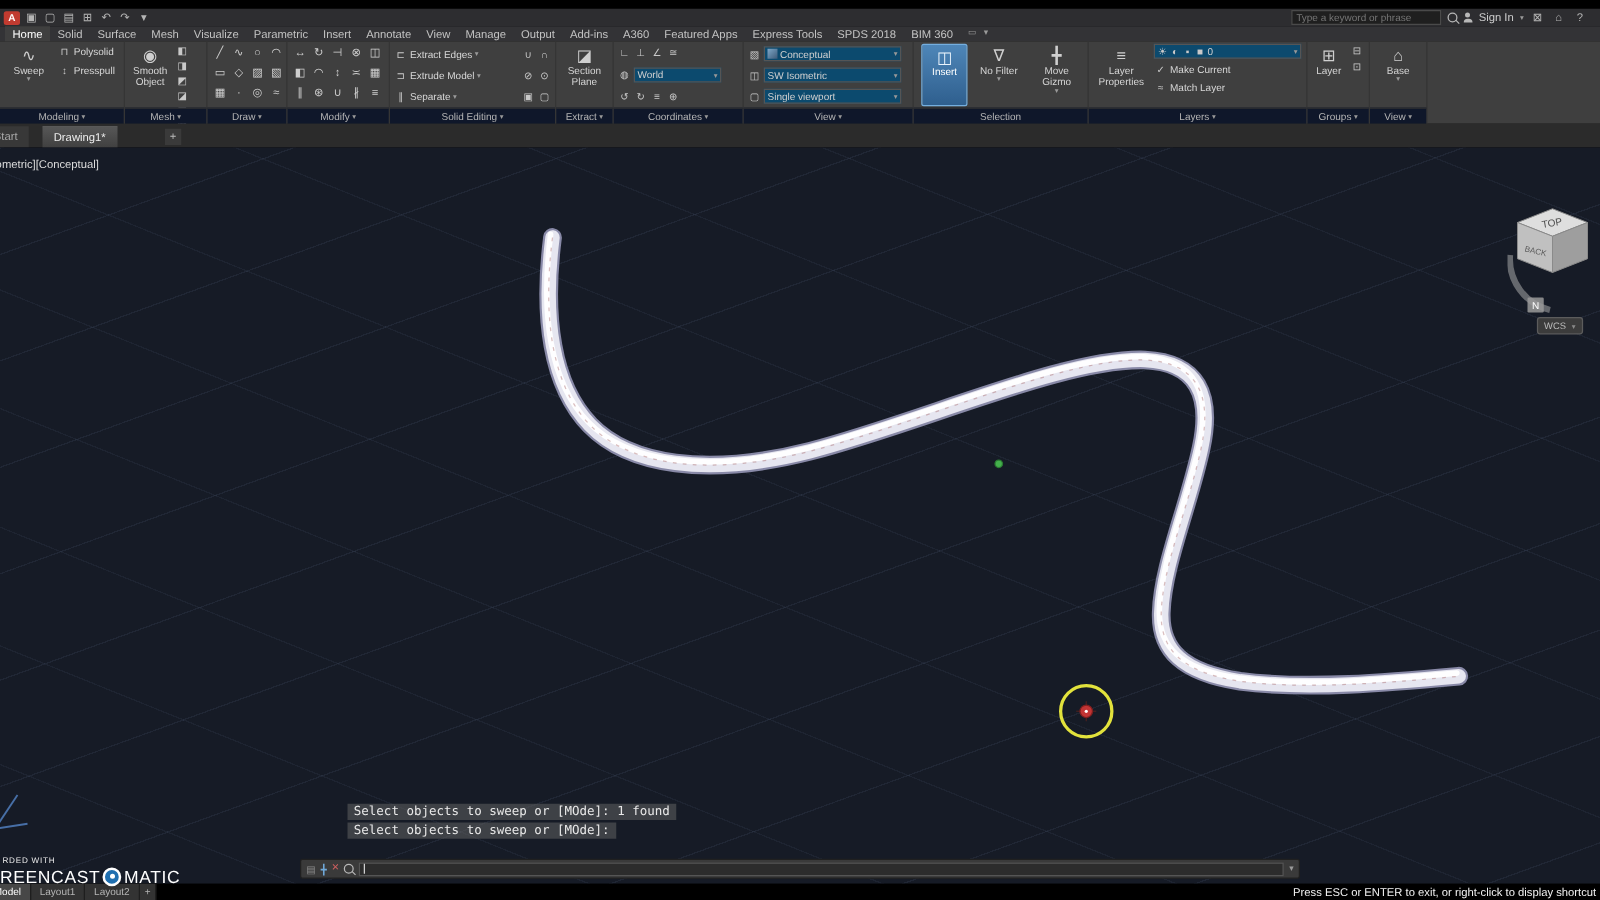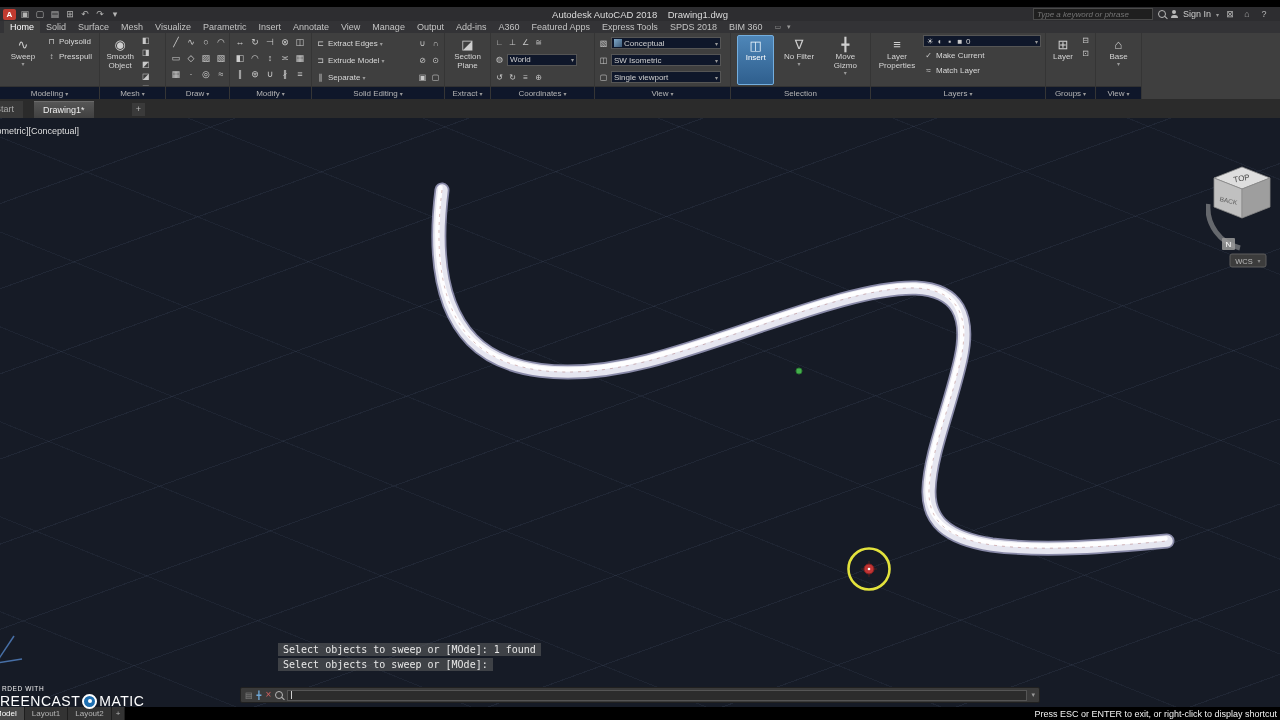--- a/index.html
+++ b/index.html
@@ -13,21 +13,21 @@
   .titlebar{position:absolute;left:0;top:7px;width:1280px;height:14px;background:#2d2d30;
     display:flex;align-items:center;font-size:9px;color:#c5c5c5}
   .qat{display:flex;align-items:center;gap:3px;padding-left:3px}
   .applogo{width:13px;height:11px;background:#c23b30;color:#fff;font-size:8px;font-weight:bold;
     text-align:center;line-height:11px;border-radius:2px}
   .qicon{width:12px;text-align:center;font-size:9px;color:#b5b5b5}
   .wtitle{position:absolute;left:0;right:0;text-align:center;font-size:9.5px;color:#dcdcdc;white-space:pre;pointer-events:none}
   .tbright{margin-left:auto;display:flex;align-items:center;gap:5px;padding-right:10px}
   .searchbox{width:118px;height:10px;background:#1f1f1f;border:1px solid #4a4a4a;display:flex;align-items:center}
   .searchbox input{width:100%;height:100%;background:transparent;border:none;outline:none;
-    font-family:"Liberation Sans",sans-serif;font-size:8px;font-style:italic;color:#9a9a9a;padding:0 3px}
+    font-family:"Liberation Sans",sans-serif;font-size:8px;color:#9a9a9a;padding:0 3px}
   .maglass{width:6px;height:6px;border:1px solid #b8b8b8;border-radius:50%;position:relative;display:inline-block}
   .maglass::after{content:"";position:absolute;width:4px;height:1px;background:#b8b8b8;
     transform:rotate(45deg);right:-3px;bottom:-1px}
   .person{width:7px;height:8px;position:relative;display:inline-block}
   .person::before{content:"";position:absolute;left:1.5px;top:0;width:4px;height:4px;border-radius:50%;background:#b8b8b8}
   .person::after{content:"";position:absolute;left:0;bottom:0;width:7px;height:3px;border-radius:3px 3px 0 0;background:#b8b8b8}
   .signin{font-size:9px;color:#cdcdcd}
   .bdd{font-size:6px;color:#9a9a9a}
 
   
@@ -49,21 +49,21 @@
   .bb.active{background:linear-gradient(#4e86b8,#2f5f8e);border:1px solid #74aede;border-radius:2px;color:#fff}
   .bb.active .bi{color:#eaf4fc}
   .sidecol{display:flex;flex-direction:column;gap:2px}
   .mrow{display:flex;align-items:center;gap:2px;height:13px;font-size:8px;white-space:nowrap}
   .mini{width:11px;height:11px;font-size:8px;line-height:11px;text-align:center;color:#c9c9c9}
   .gi{width:14px;height:15px;text-align:center;font-size:9px;line-height:15px;color:#cdcdcd}
   .grid4{display:grid;grid-template-columns:repeat(4,14px);grid-auto-rows:16px;gap:0 1px}
   .grid5{display:grid;grid-template-columns:repeat(5,15px);grid-auto-rows:16px;gap:0 0}
   .serow{display:flex;align-items:center;gap:2px;height:16px;font-size:8px;white-space:nowrap}
   .serow .sp{flex:1}
-  .ddf{display:flex;align-items:center;background:#0f172a;border:1px solid #555;height:12px;
+  .ddf{display:flex;align-items:center;background:#0c4a6e;border:1px solid #555;height:12px;
     font-size:8px;padding:0 2px;color:#d0d0d0;box-sizing:border-box;gap:2px;white-space:nowrap}
   .ddf .car{margin-left:auto;font-size:6px;color:#999}
   .swatch{width:8px;height:8px;background:linear-gradient(135deg,#7fa8c8,#3d5a78);display:inline-block}
   .vrow{display:flex;align-items:center;gap:2px;height:16px}
   .col{display:flex;flex-direction:column;gap:2px}
 
   
   .filetabs{position:absolute;left:0;top:99px;width:1280px;height:19px;background:#2b2b2b;overflow:hidden}
   .ftab{position:absolute;top:2px;height:17px;line-height:17px;font-size:9px;padding:0 9px;
     background:#383838;color:#a8a8a8;white-space:nowrap}
@@ -126,21 +126,20 @@
     <div class="qat">
       <span class="applogo">A</span>
       <span class="qicon">▣</span>
       <span class="qicon">▢</span>
       <span class="qicon">▤</span>
       <span class="qicon">⊞</span>
       <span class="qicon">↶</span>
       <span class="qicon">↷</span>
       <span class="qicon">▾</span>
     </div>
-    <div class="wtitle">Autodesk AutoCAD 2018    Drawing1.dwg</div>
     <div class="tbright">
       <span class="searchbox">
           <input placeholder="Type a keyword or phrase" style="">
         </span>
       <span class="maglass"></span>
       <span class="person"></span>
       <span class="signin">Sign In</span>
       <span class="bdd">▾</span>
       <span class="qicon">⊠</span>
       <span class="qicon">⌂</span>

